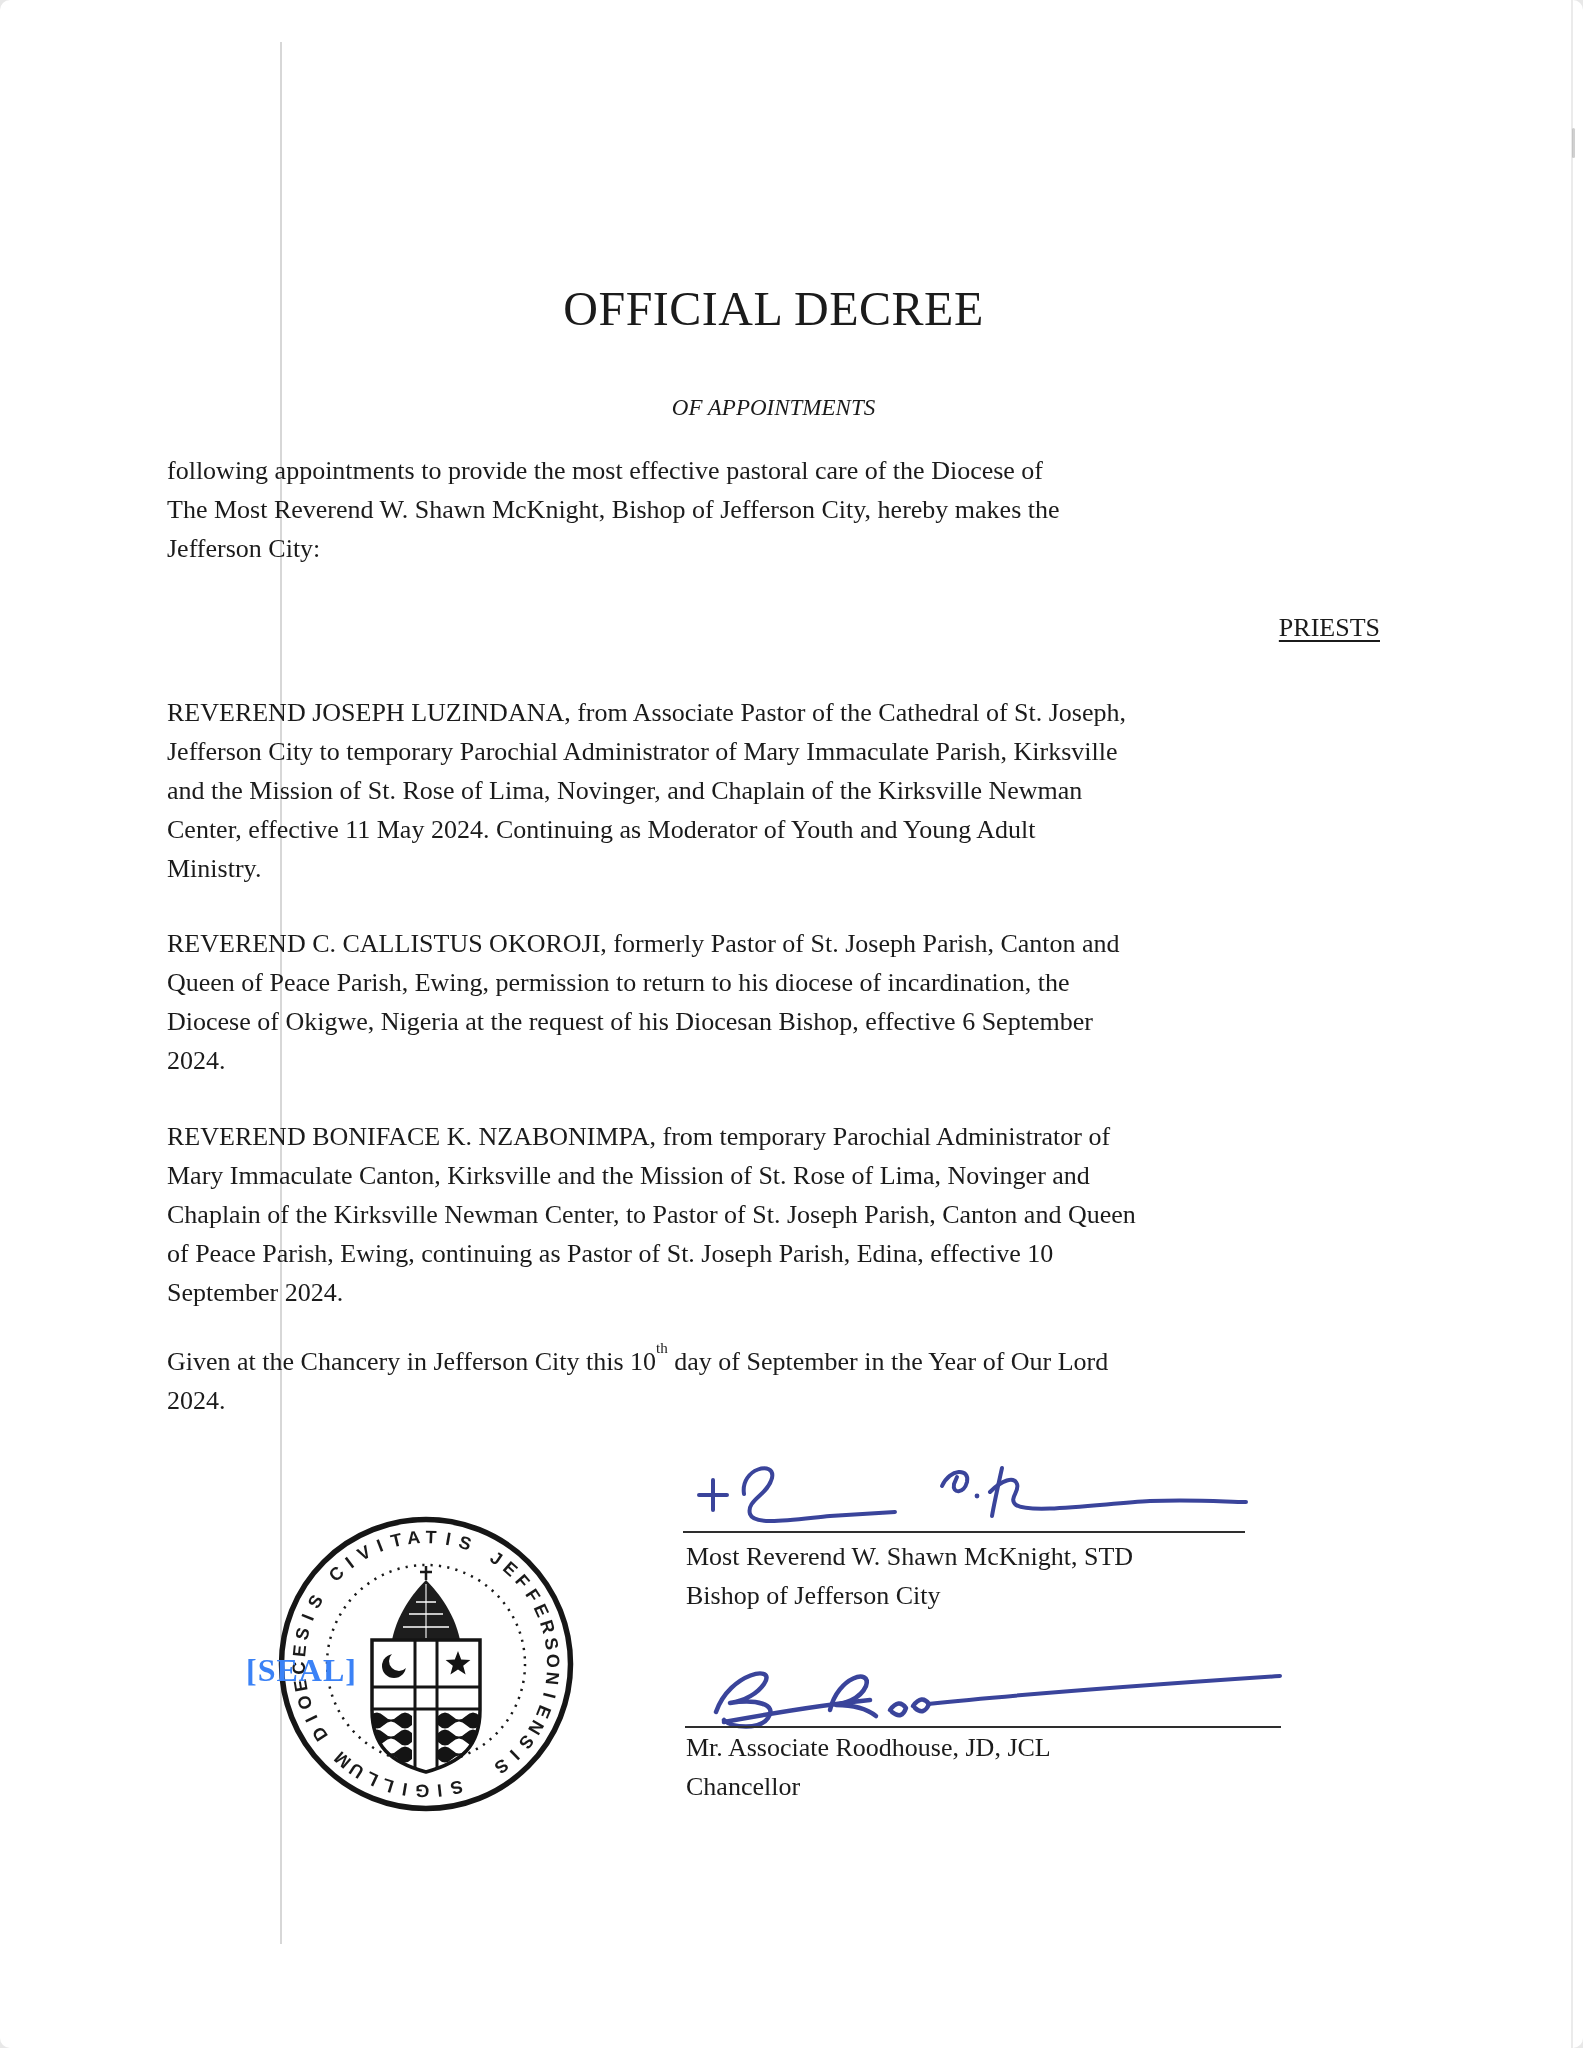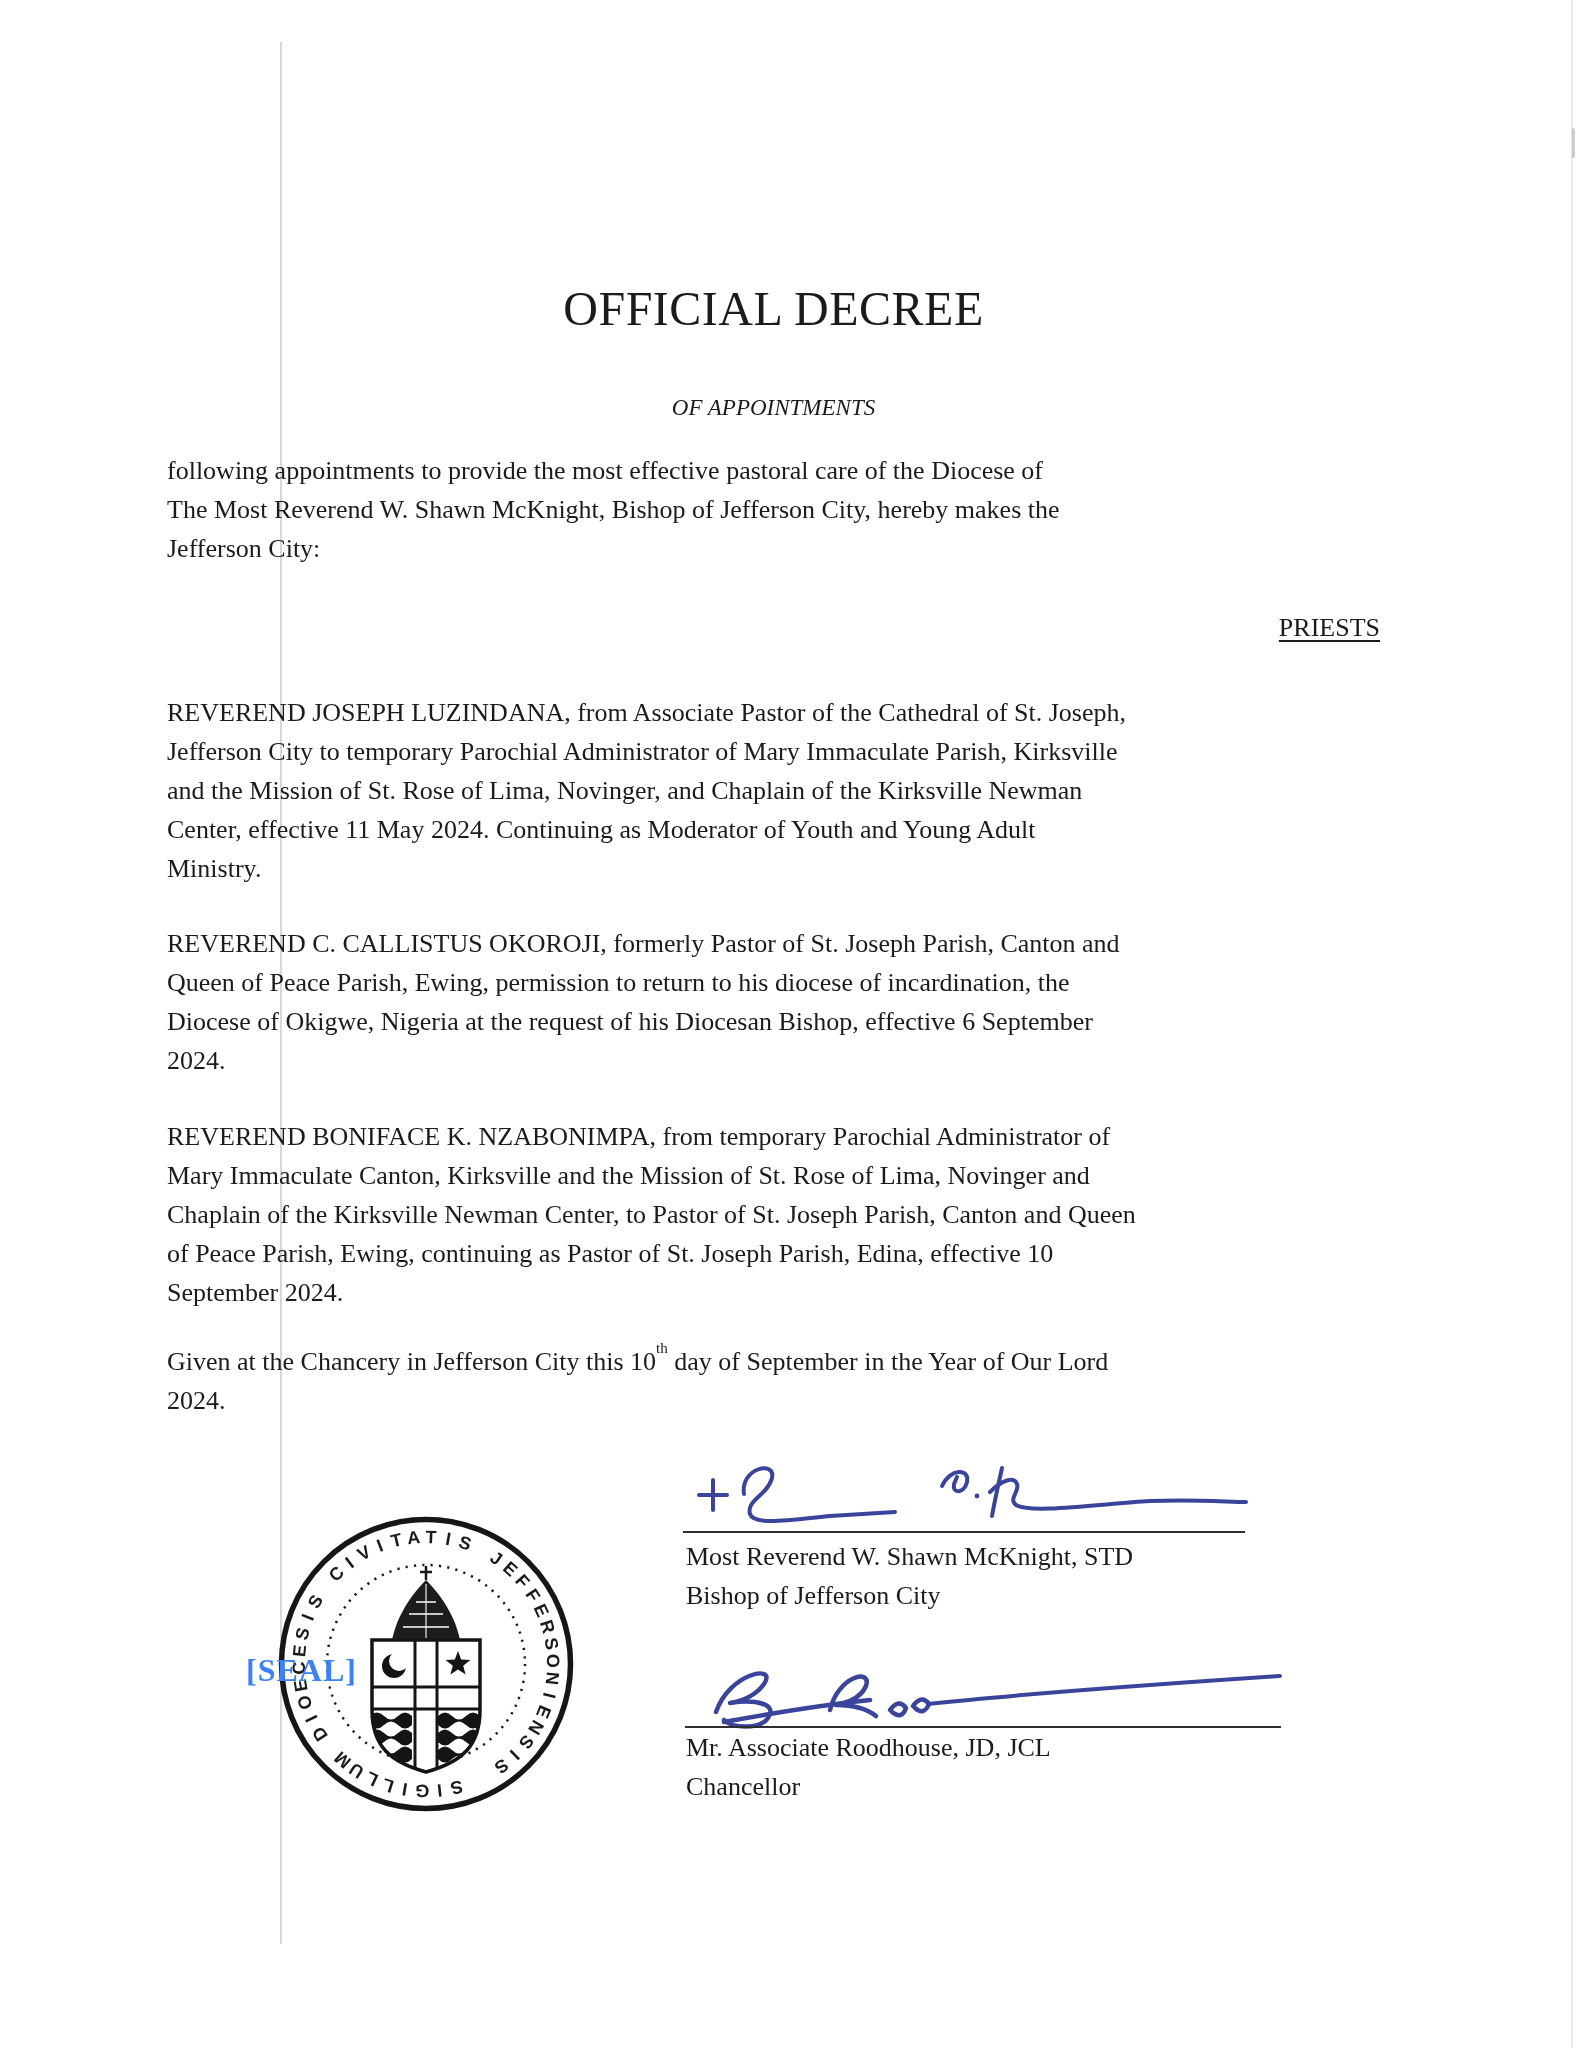--- a/index.html
+++ b/index.html
@@ -3,20 +3,21 @@
 <meta charset="utf-8">
 <style>
   html,body{margin:0;padding:0;background:#e8e8e8;}
   #page{
     position:relative;
     width:1583px;height:2048px;
     background:#ffffff;
     overflow:hidden;
     font-family:"Liberation Serif","DejaVu Serif",serif;
     color:#1b1b1b;
+    border-radius:10px;
   }
   .abs{position:absolute;}
   
   #doc-title{
     top:283px;left:167px;width:1213px;
     text-align:center;font-size:48px;line-height:52px;
     letter-spacing:0.5px;white-space:nowrap;
   }
   #doc-subtitle{
     top:390px;left:167px;width:1213px;

